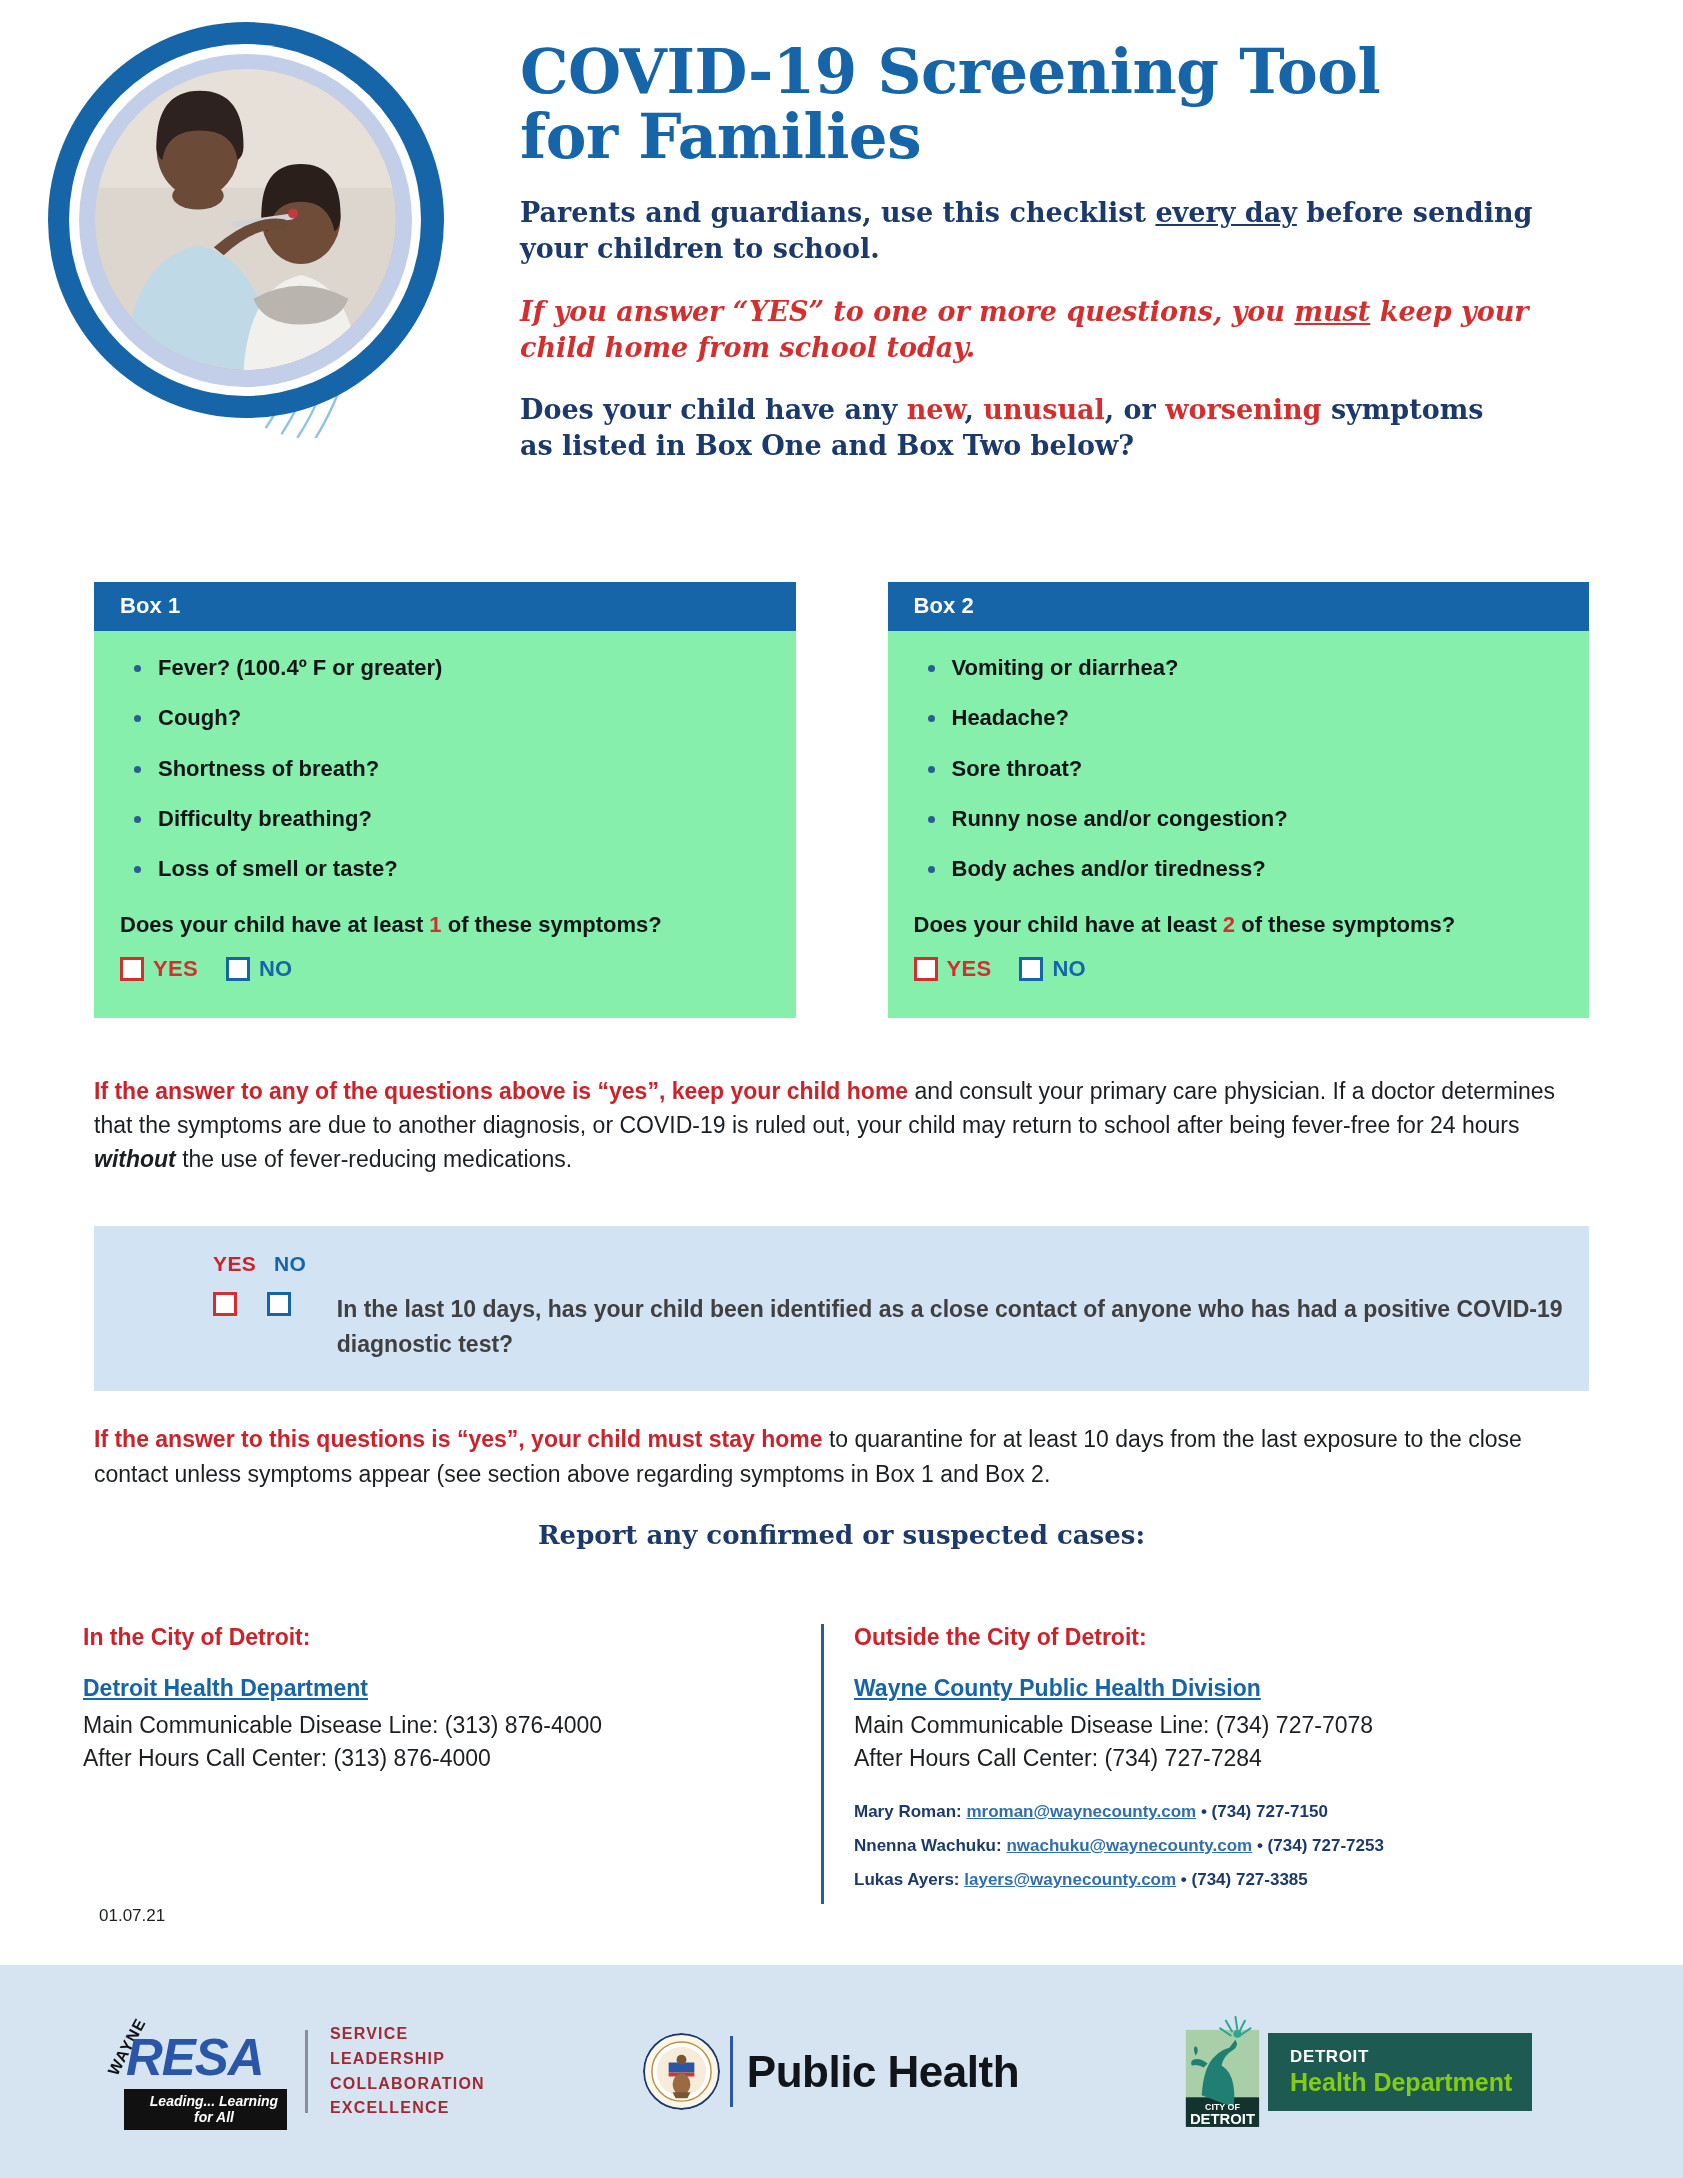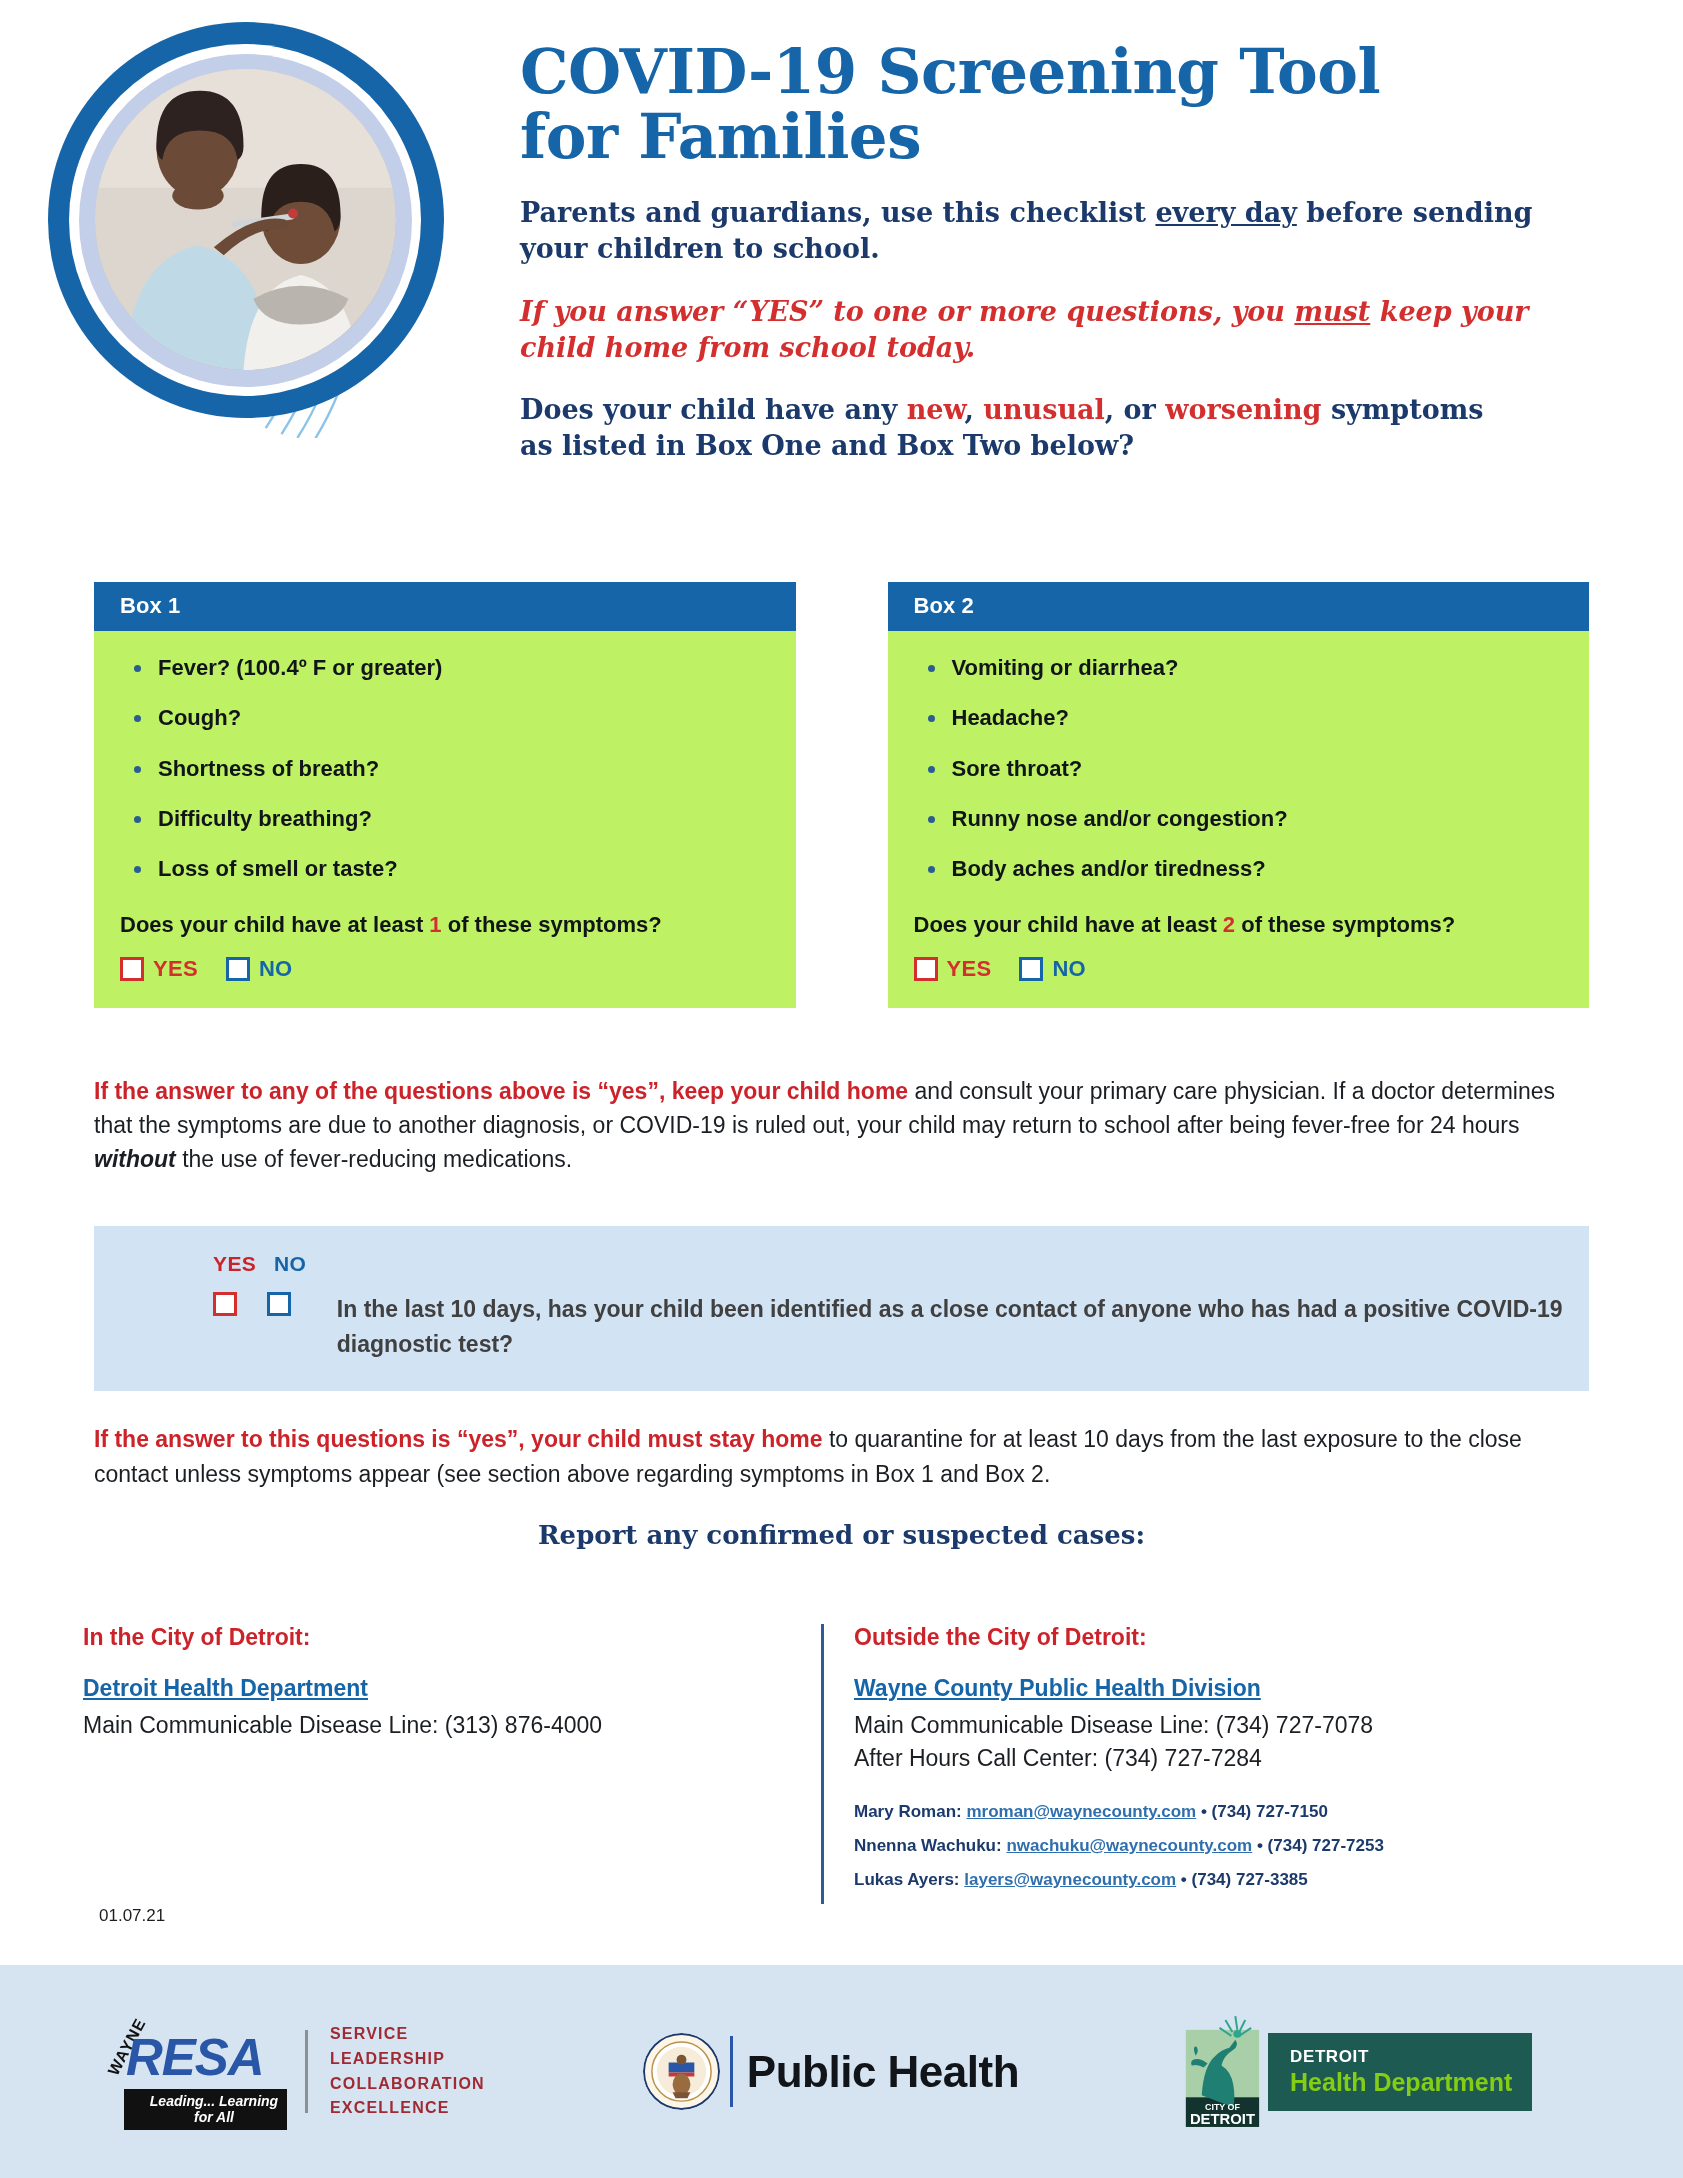--- a/index.html
+++ b/index.html
@@ -83,22 +83,22 @@
     display: flex; gap: 92px;
   }
   .box { width: 715px; }
   .box-head {
     background: #1565a8; color: #ffffff;
     font-size: 22px; font-weight: 700;
     padding: 11px 0 12px 26px;
     letter-spacing: 0.1px;
   }
   .box-body {
-    background: #bef264;
-    padding: 24px 26px 26px 26px;
+    background: #86efac;
+    padding: 24px 26px 36px 26px;
   }
   ul.sym { list-style: none; }
   ul.sym li {
     position: relative;
     font-size: 22px; font-weight: 700; color: #111418;
     padding: 0 0 25px 38px;
     line-height: 1.15;
   }
   ul.sym li::before {
     content: "";
@@ -345,20 +345,21 @@
 
   <p class="para2"><span class="red">If the answer to this questions is “yes”, your child must stay home</span><span> to quarantine for at least 10 days from the last exposure to the close contact unless symptoms appear (see section above regarding symptoms in Box 1 and Box 2.</span></p>
 
   <div class="report">Report any confirmed or suspected cases:</div>
 
   <div class="contacts">
     <div class="col-l">
       <div class="c-head">In the City of Detroit:</div>
       <a class="c-link" href="#">Detroit Health Department </a>
       <div class="c-line">Main Communicable Disease Line: (313) 876-4000</div>
+      <div class="c-line">After Hours Call Center: (313) 876-4000</div>
     </div>
 
     <div class="divider"></div>
 
     <div class="col-r">
       <div class="c-head">Outside the City of Detroit:</div>
       <a class="c-link" href="#">Wayne County Public Health Division</a>
       <div class="c-line">Main Communicable Disease Line: (734) 727-7078</div>
       <div class="c-line">After Hours Call Center: (734) 727-7284</div>
 

